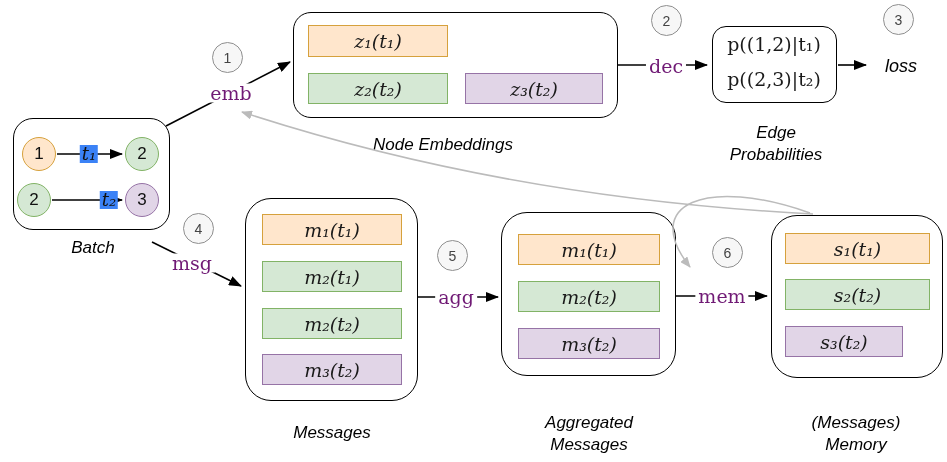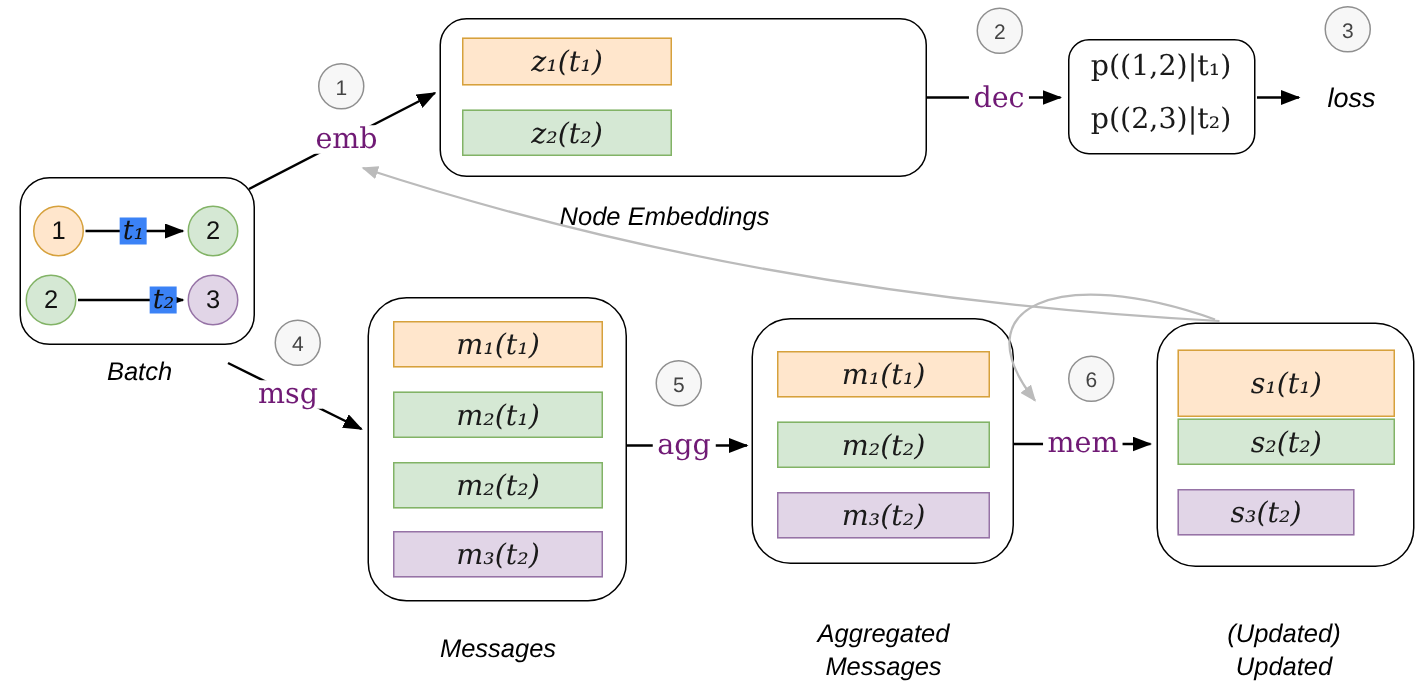--- a/index.html
+++ b/index.html
@@ -43,44 +43,46 @@
   <div class="node" style="left:125px;top:137px;" data-color="green">2</div>
   <div class="node" style="left:17px;top:183px;" data-color="green">2</div>
   <div class="node" style="left:125px;top:183px;" data-color="purple">3</div>
   <div class="t-label" style="left:89px;top:154px;">t₁</div>
   <div class="t-label" style="left:89px;top:200px;margin-left:20px;">t₂</div>
   <div class="caption" style="left:93px;top:237px;">Batch</div>
 
   <div class="rbox" style="left:293px;top:12px;width:325px;height:106px;border-radius:18px;"></div>
   <div class="cell" style="left:308px;top:25px;width:140px;height:32px;" data-color="orange">z₁(t₁)</div>
   <div class="cell" style="left:308px;top:73px;width:140px;height:31px;" data-color="green">z₂(t₂)</div>
+  <div class="cell" style="left:465px;top:73px;width:138px;height:31px;" data-color="purple">z₃(t₂)</div>
   <div class="caption" style="left:443px;top:134px;">Node Embeddings</div>
 
   <div class="rbox" style="left:712px;top:26px;width:125px;height:77px;border-radius:14px;"></div>
   <div class="prob" style="left:774px;top:44px;">p((1,2)|t₁)</div>
   <div class="prob" style="left:774px;top:79px;">p((2,3)|t₂)</div>
+  <div class="caption wrap" style="left:776px;top:122px;width:120px;">Edge Probabilities</div>
 
   <div class="rbox" style="left:245px;top:198px;width:173px;height:203px;border-radius:26px;"></div>
   <div class="cell" style="left:262px;top:214px;width:140px;height:31px;" data-color="orange">m₁(t₁)</div>
   <div class="cell" style="left:262px;top:261px;width:140px;height:31px;" data-color="green">m₂(t₁)</div>
   <div class="cell" style="left:262px;top:308px;width:140px;height:31px;" data-color="green">m₂(t₂)</div>
   <div class="cell" style="left:262px;top:354px;width:140px;height:31px;" data-color="purple">m₃(t₂)</div>
   <div class="caption" style="left:332px;top:422px;">Messages</div>
 
   <div class="rbox" style="left:501px;top:212px;width:175px;height:164px;border-radius:26px;"></div>
   <div class="cell" style="left:518px;top:234px;width:142px;height:31px;" data-color="orange">m₁(t₁)</div>
   <div class="cell" style="left:518px;top:281px;width:142px;height:31px;" data-color="green">m₂(t₂)</div>
   <div class="cell" style="left:518px;top:328px;width:142px;height:31px;" data-color="purple">m₃(t₂)</div>
   <div class="caption wrap" style="left:589px;top:412px;width:130px;">Aggregated Messages</div>
 
   <div class="rbox" style="left:771px;top:215px;width:172px;height:163px;border-radius:26px;"></div>
-  <div class="cell" style="left:785px;top:233px;width:145px;height:45px;" data-color="orange">s₁(t₁)</div>
+  <div class="cell" style="left:785px;top:233px;width:145px;height:31px;" data-color="orange">s₁(t₁)</div>
   <div class="cell" style="left:785px;top:279px;width:145px;height:31px;" data-color="green">s₂(t₂)</div>
   <div class="cell" style="left:785px;top:326px;width:118px;height:31px;font-style:italic;" data-color="purple">s₃(t₂)</div>
-  <div class="caption wrap" style="left:856px;top:412px;width:110px;">(Updated) Updated</div>
+  <div class="caption wrap" style="left:856px;top:412px;width:110px;">(Messages) Memory</div>
 
   <div class="step" style="left:212px;top:42px;">1</div>
   <div class="step" style="left:651px;top:5px;">2</div>
   <div class="step" style="left:883px;top:4px;">3</div>
   <div class="step" style="left:183px;top:213px;">4</div>
   <div class="step" style="left:437px;top:240px;">5</div>
   <div class="step" style="left:712px;top:237px;">6</div>
 
   <svg class="arrows" width="947" height="462" viewBox="0 0 947 462">
     <defs>

